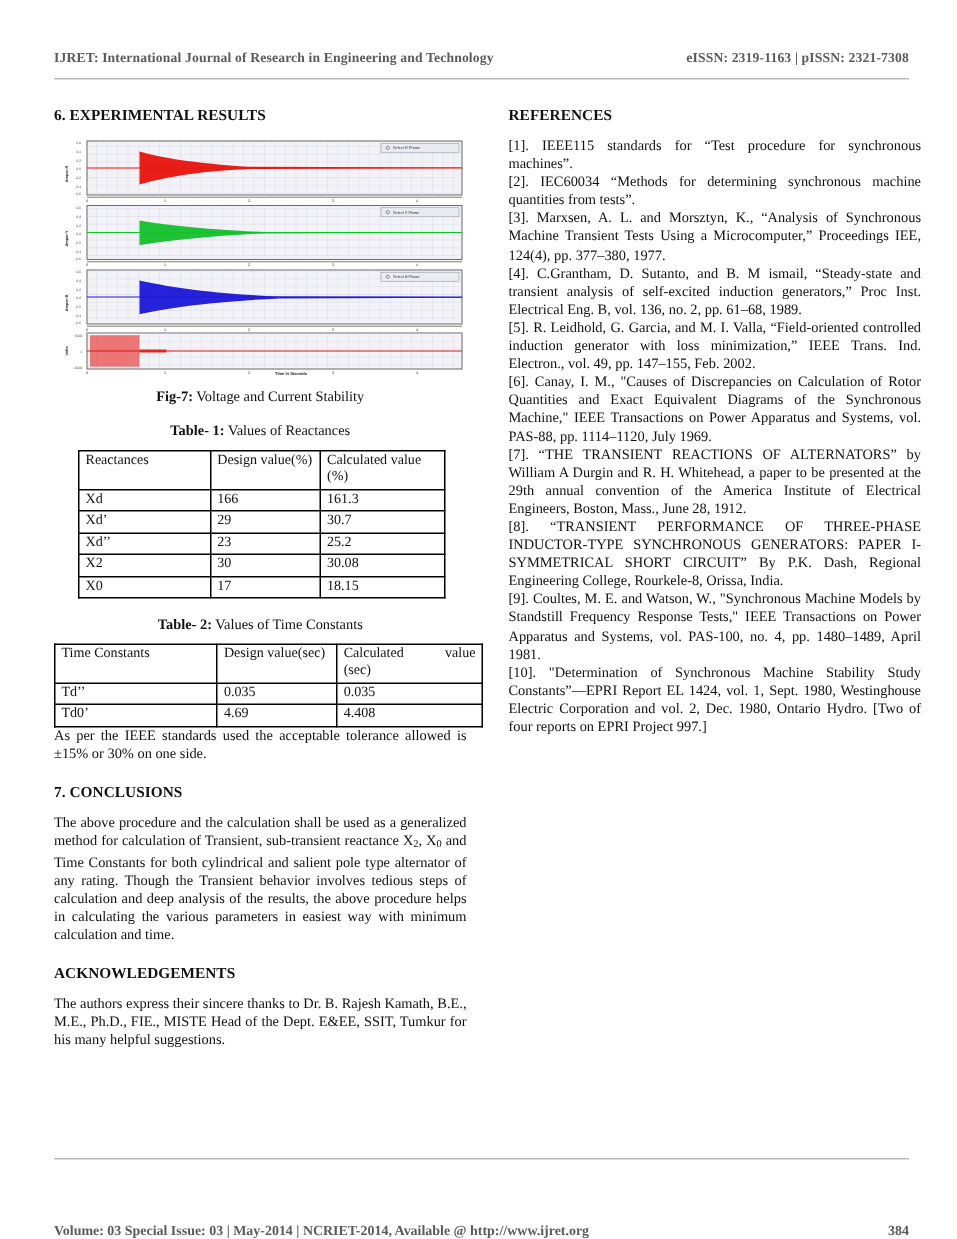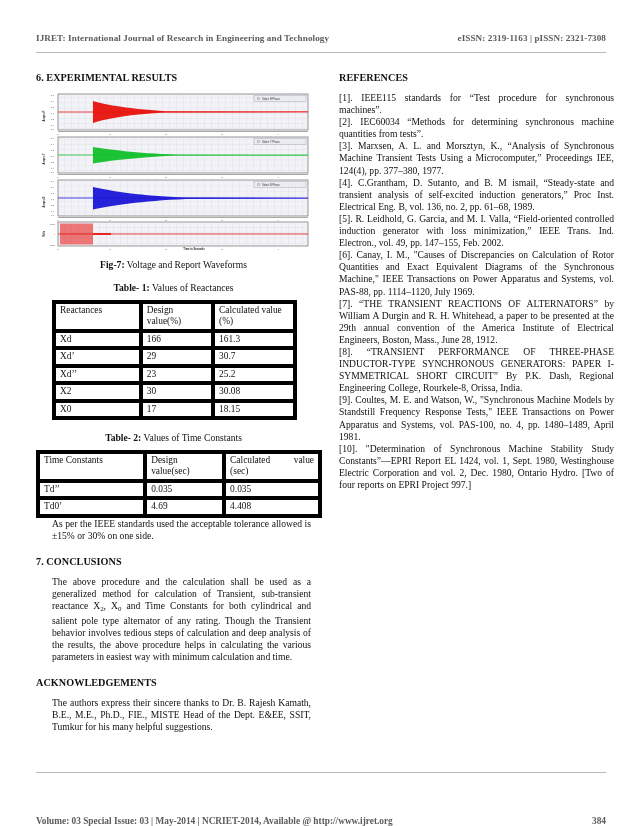--- a/index.html
+++ b/index.html
@@ -61,21 +61,21 @@
     font-size: 10.2px;
     font-weight: bold;
     margin: 0 0 9px 0;
     letter-spacing: .05px;
   }
   h2.sec.spaced { margin-top: 14px; }
 
   p.body {
     font-size: 9.6px;
     line-height: 12.1px;
-    margin: 0 0 9px 16px;
+    margin: 0 0 9px 0;
     text-align: justify;
     text-justify: inter-word;
   }
   p.ref {
     font-size: 9.6px;
     line-height: 12.1px;
     margin: 0;
     text-align: justify;
     text-justify: inter-word;
   }
@@ -103,21 +103,21 @@
 
   
   table.data {
     border-collapse: collapse;
     font-size: 9.4px;
     table-layout: fixed;
   }
   table.t1 { width: 245px; margin: 0 0 0 16px; }
   table.t2 { width: 286px; margin: 0 0 0 0; }
   table.data th, table.data td {
-    border: 4px solid #000000;
+    border: 1px solid #000000;
     padding: 1px 4px;
     vertical-align: top;
     font-weight: normal;
     text-align: left;
     line-height: 11.4px;
   }
   table.data thead th { height: 23px; }
   table.t1 col.c1 { width: 36%; }
   table.t1 col.c2 { width: 30%; }
   table.t1 col.c3 { width: 34%; }
@@ -283,21 +283,21 @@
               <text x="130" y="157.6" text-anchor="middle">2</text>
               <text x="186" y="157.6" text-anchor="middle">3</text>
               <text x="242" y="157.6" text-anchor="middle">4</text>
             </g>
             <text x="158" y="157.8" fill="#222" font-size="2.7" font-weight="bold" font-family="Liberation Sans, sans-serif" text-anchor="middle">Time in Seconds</text>
           </g>
         </svg>
       </div>
 
       <div class="fig-caption">
-        <b>Fig-7:</b><span> Voltage and Report Waveforms</span>
+        <b>Fig-7:</b><span> Voltage and Current Stability</span>
       </div>
     </div>
 
     <div class="tbl-caption">
       <b>Table- 1:</b><span> Values of Reactances</span>
     </div>
 
     <table class="data t1">
       <colgroup>
           <col class="c1">

